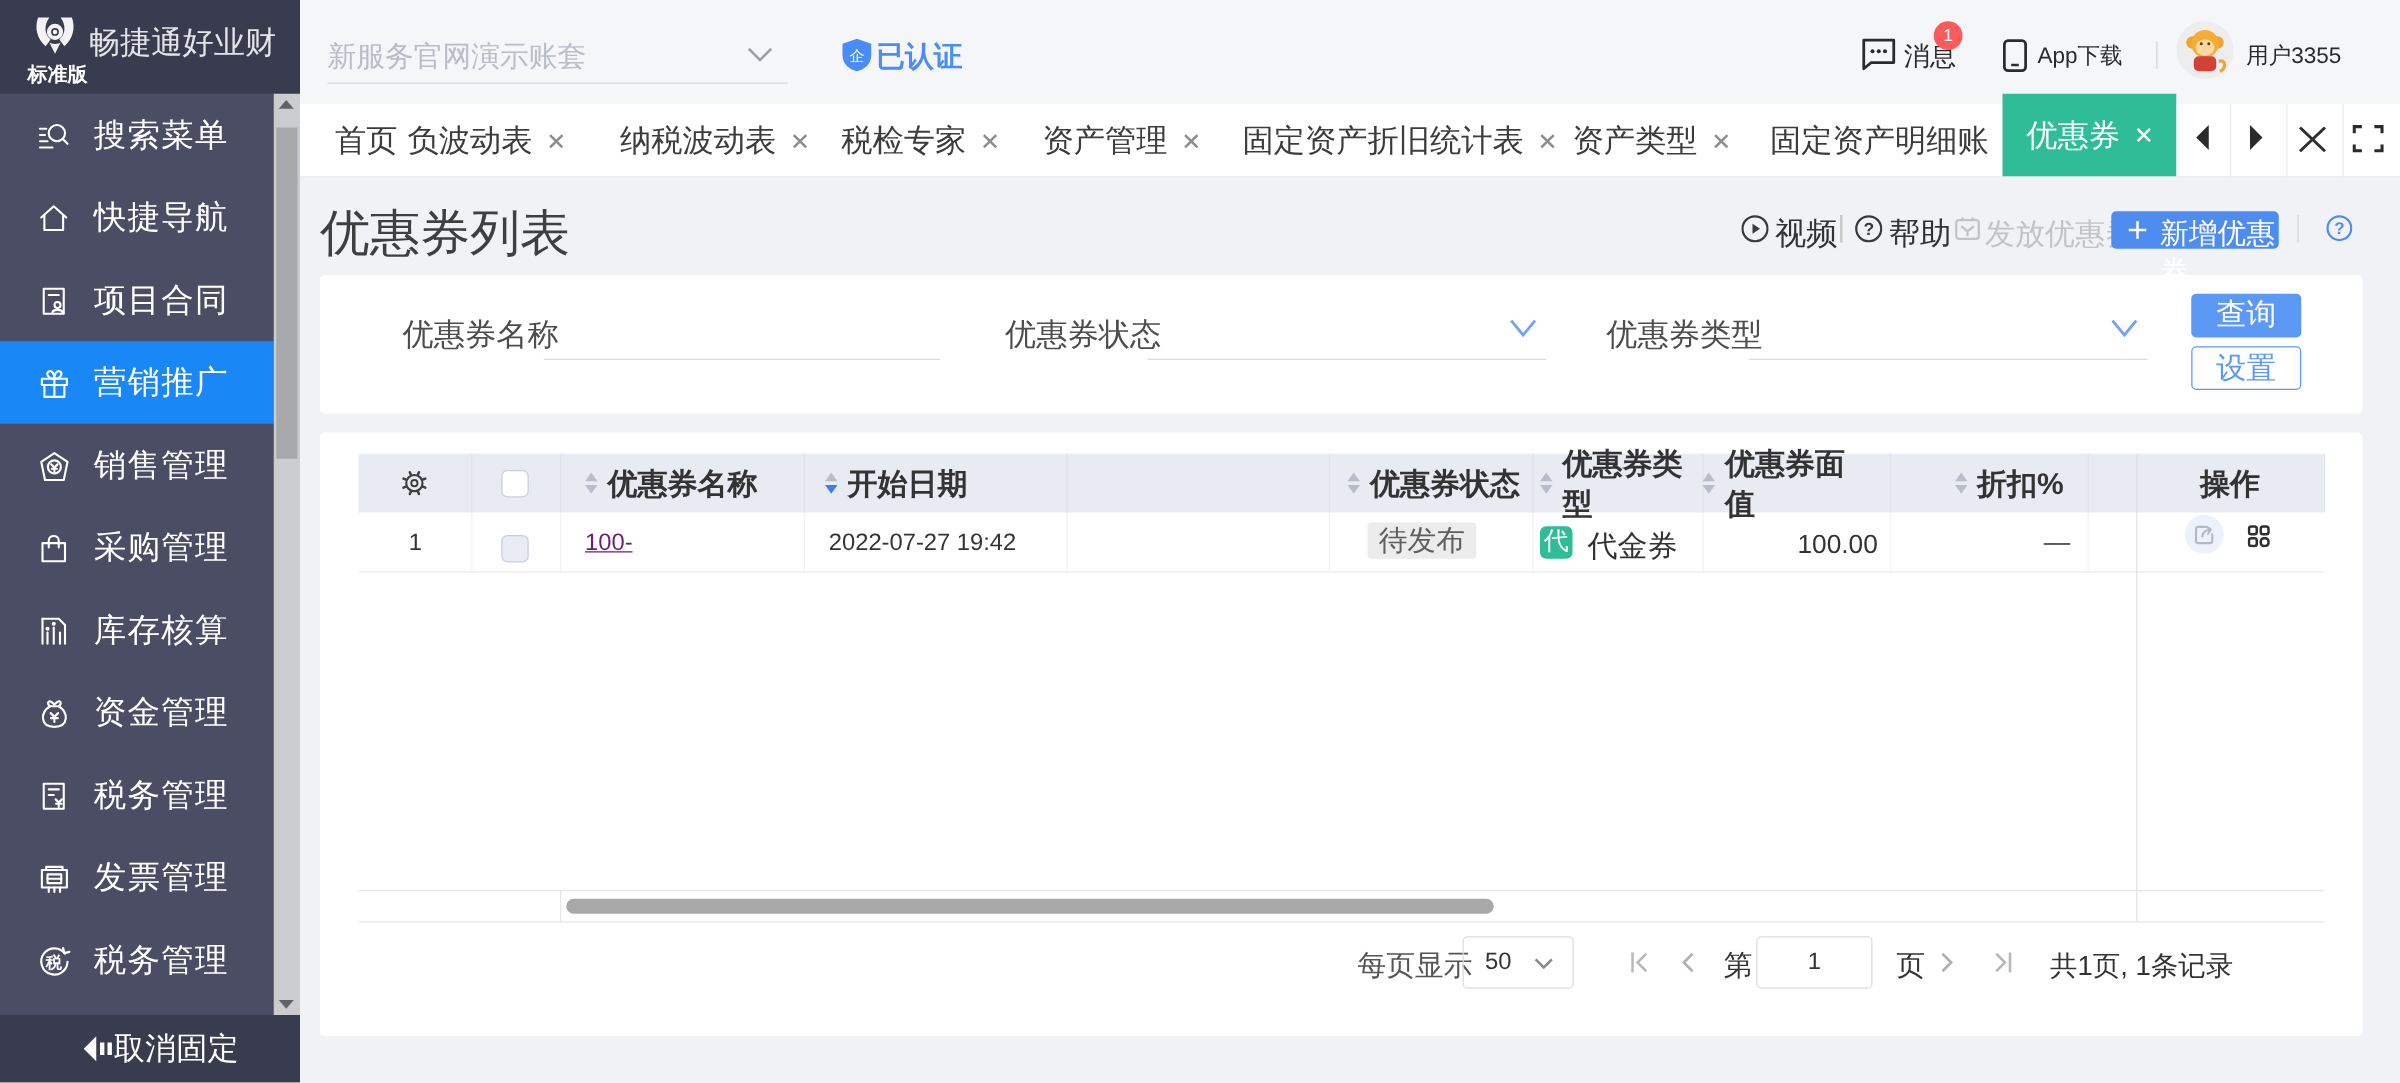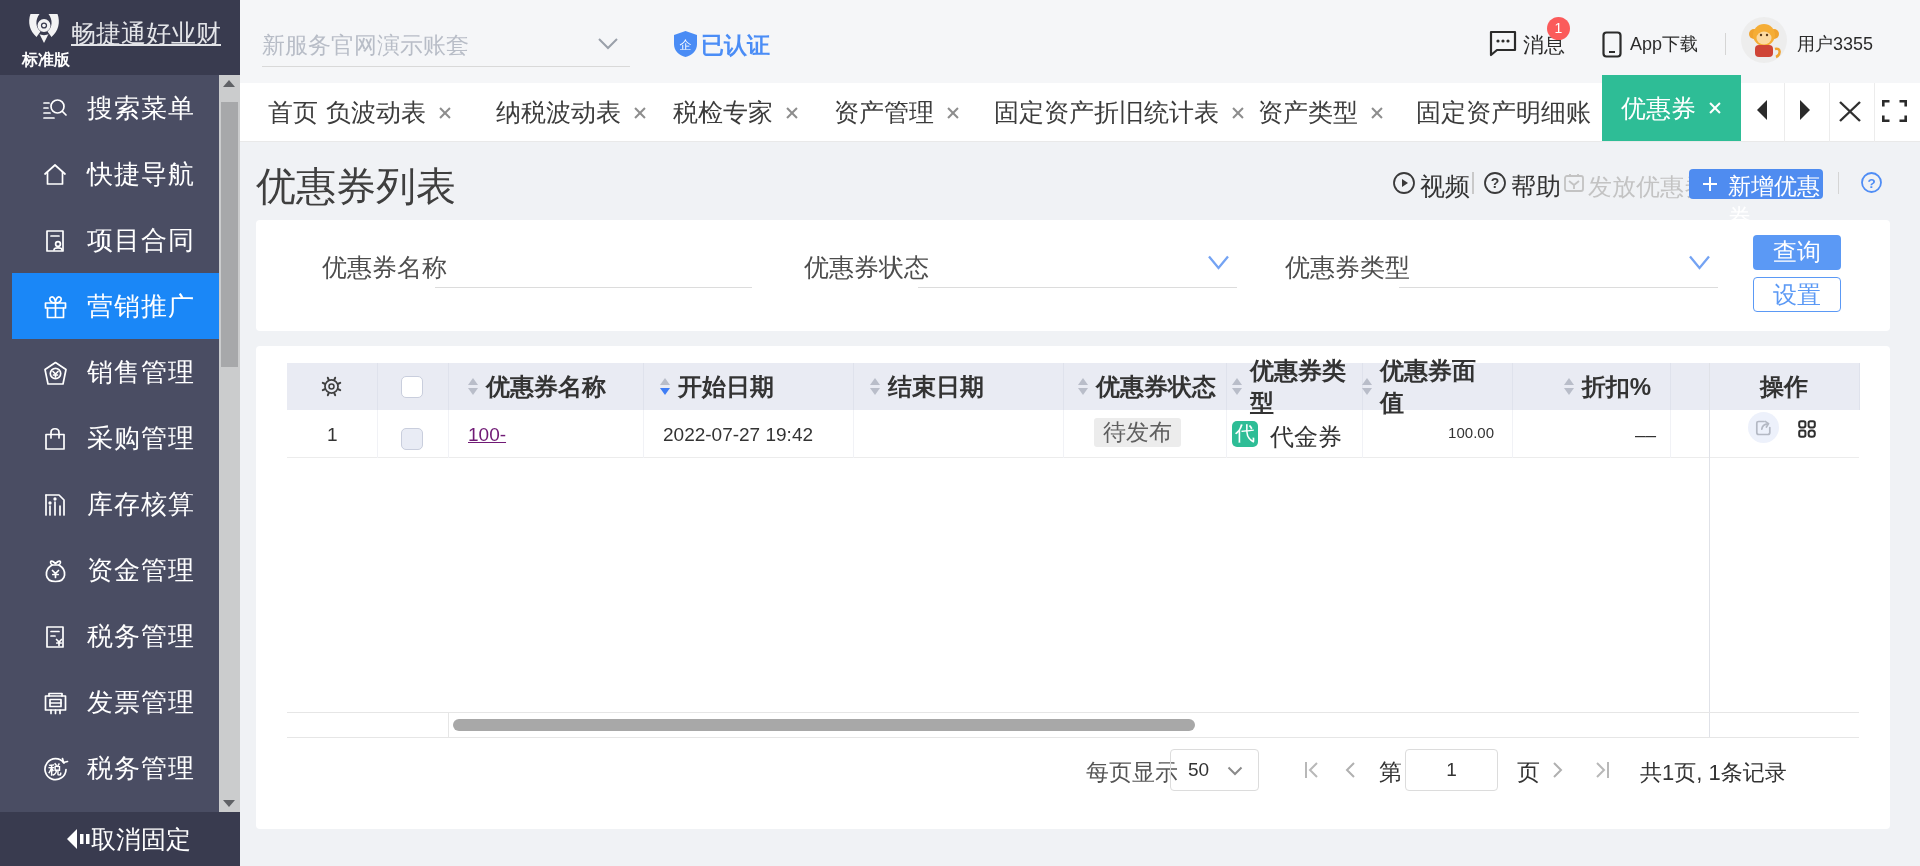--- a/index.html
+++ b/index.html
@@ -1,21 +1,21 @@
 <!DOCTYPE html>
 <html><head>
 <meta charset="utf-8">
 <style>
 *{margin:0;padding:0;box-sizing:border-box;}
 html,body{width:1920px;height:866px;overflow:hidden;}
 body{font-family:"Liberation Sans",sans-serif;background:#f0f2f5;position:relative;}
 .abs{position:absolute;}
 #sidebar{position:absolute;left:0;top:0;width:240px;height:866px;background:#4a4d63;}
 #logoblk{position:absolute;left:0;top:0;width:240px;height:75px;background:#393b4f;}
-.mitem{position:absolute;left:0;width:219px;height:66px;color:#fff;margin-left:12px;}
+.mitem{position:absolute;left:0;width:219px;height:66px;color:#fff;}
 .mitem svg{position:absolute;left:30px;top:21px;}
 .mitem .mtx{position:absolute;left:75px;top:50%;transform:translateY(-50%);font-size:26px;letter-spacing:1px;white-space:nowrap;}
 .mactive{background:#1a87f7;}
 #sbtrack{position:absolute;left:219px;top:75px;width:21px;height:737px;background:#cbcccd;}
 #sbthumb{position:absolute;left:2px;top:27px;width:17px;height:265px;background:#a7a8aa;}
 #botbar{position:absolute;left:0;top:812px;width:240px;height:54px;background:#393b4f;color:#fff;}
 #topbar{position:absolute;left:240px;top:0;width:1900px;height:83px;background:#f5f6f8;}
 #tabbar{position:absolute;left:240px;top:83px;width:1680px;height:59px;background:#fff;border-bottom:1px solid #e9e9e9;}
 .tab{position:absolute;top:0;height:59px;display:flex;align-items:center;font-size:25px;color:#3c3c3c;white-space:nowrap;}
 .tabx{margin-left:12px;width:14px;height:14px;position:relative;}
@@ -34,21 +34,21 @@
 <body>
 <div id="sidebar">
 <div id="logoblk">
 <svg class="abs" style="left:27px;top:12px" width="34" height="33" viewBox="0 0 34 33">
         <path d="M12.5 2 H3.5 C0.5 10 2.5 19 9.5 25 L13.5 19.5 C8.5 15.5 8 8 12.5 2 Z" fill="#fff" opacity="0.94"></path>
         <path d="M21.5 2 H30.5 C33.5 10 31.5 19 24.5 25 L20.5 19.5 C25.5 15.5 26 8 21.5 2 Z" fill="#fff" opacity="0.94"></path>
         <circle cx="17" cy="13.5" r="4.8" fill="none" stroke="#fff" stroke-width="3.4" opacity="0.94"></circle>
         <circle cx="17" cy="13.5" r="1.8" fill="#fff" opacity="0.94"></circle>
         <path d="M12.5 22 C14 23.5 20 23.5 21.5 22 L17 31 Z" fill="#fff" opacity="0.94"></path>
       </svg>
-<div class="abs" style="left:71px;top:17px;font-size:25px;color:#e3e4e8;text-decoration:underline;">畅捷通好业财</div>
+<div class="abs" style="left:71px;top:17px;font-size:25px;color:#e3e4e8;">畅捷通好业财</div>
 <div class="abs" style="left:22px;top:50px;font-size:16px;color:#fff;font-weight:bold;">标准版</div>
 </div>
 <div class="mitem" style="top:75px">
       <svg width="26" height="26" viewBox="0 0 26 26">
         <circle cx="15.5" cy="10.5" r="6.5" fill="none" stroke="#fff" stroke-width="1.7" stroke-linecap="round" stroke-linejoin="round"></circle>
         <line x1="20.5" y1="15.5" x2="24" y2="19" fill="none" stroke="#fff" stroke-width="1.7" stroke-linecap="round" stroke-linejoin="round"></line>
         <line x1="2" y1="7" x2="7" y2="7" fill="none" stroke="#fff" stroke-width="1.7" stroke-linecap="round" stroke-linejoin="round"></line>
         <line x1="2" y1="12" x2="6" y2="12" fill="none" stroke="#fff" stroke-width="1.7" stroke-linecap="round" stroke-linejoin="round"></line>
         <line x1="2" y1="17" x2="8" y2="17" fill="none" stroke="#fff" stroke-width="1.7" stroke-linecap="round" stroke-linejoin="round"></line>
         <line x1="2" y1="22" x2="12" y2="22" fill="none" stroke="#fff" stroke-width="1.7" stroke-linecap="round" stroke-linejoin="round"></line>
@@ -283,24 +283,20 @@
 <div class="abs" style="left:192px;top:17px;width:195px;height:47px;display:flex;align-items:center;justify-content:flex-start;padding-left:20px;font-weight:bold;font-size:24px;color:#333;"><span class="sorts">
           <i class="su"></i>
           <i class="sd"></i>
         </span>优惠券名称</div>
 <div class="abs" style="left:387px;top:17px;width:1px;height:47px;background:#dfe2ec;"></div>
 <div class="abs" style="left:387px;top:17px;width:210px;height:47px;display:flex;align-items:center;justify-content:flex-start;padding-left:17px;font-weight:bold;font-size:24px;color:#333;"><span class="sorts">
           <i class="su"></i>
           <i class="sd" style="border-top-color:#3f7df5"></i>
         </span>开始日期</div>
 <div class="abs" style="left:597px;top:17px;width:1px;height:47px;background:#dfe2ec;"></div>
-<div class="abs" style="left:597px;top:17px;width:210px;height:47px;display:flex;align-items:center;justify-content:flex-start;padding-left:17px;font-weight:bold;font-size:24px;color:#333;"><span class="sorts">
-          <i class="su"></i>
-          <i class="sd"></i>
-        </span>结束日期</div>
 <div class="abs" style="left:807px;top:17px;width:1px;height:47px;background:#dfe2ec;"></div>
 <div class="abs" style="left:807px;top:17px;width:163px;height:47px;display:flex;align-items:center;justify-content:flex-start;padding-left:15px;font-weight:bold;font-size:24px;color:#333;"><span class="sorts">
           <i class="su"></i>
           <i class="sd"></i>
         </span>优惠券状态</div>
 <div class="abs" style="left:970px;top:17px;width:1px;height:47px;background:#dfe2ec;"></div>
 <div class="abs" style="left:970px;top:17px;width:136px;height:47px;display:flex;align-items:center;justify-content:flex-start;padding-left:6px;font-weight:bold;font-size:24px;color:#333;"><span class="sorts">
           <i class="su"></i>
           <i class="sd"></i>
         </span>优惠券类型</div>
@@ -329,21 +325,21 @@
 <div class="abs" style="left:1106px;top:64px;width:1px;height:48px;background:#f1f2f6;"></div>
 <div class="abs" style="left:1256px;top:64px;width:1px;height:48px;background:#f1f2f6;"></div>
 <div class="abs" style="left:1414px;top:64px;width:1px;height:48px;background:#f1f2f6;"></div>
 <div class="abs" style="left:71px;top:78px;font-size:19px;color:#333;">1</div>
 <div class="abs" style="left:145px;top:82px;width:22px;height:22px;background:#e9ecf5;border:1px solid #c9cedd;border-radius:5px;"></div>
 <div class="abs" style="left:212px;top:78px;font-size:19px;color:#701a75;text-decoration:underline;">100-</div>
 <div class="abs" style="left:407px;top:78px;font-size:19px;color:#333;">2022-07-27 19:42</div>
 <div class="abs" style="left:838px;top:72px;width:87px;height:29px;background:#ececec;border-radius:3px;font-size:23px;color:#5f5f5f;text-align:center;line-height:28px;">待发布</div>
 <div class="abs" style="left:976px;top:75px;width:26px;height:26px;background:#2ebd96;border-radius:5px;color:#fff;font-size:20px;text-align:center;line-height:25px;">代</div>
 <div class="abs" style="left:1014px;top:75px;font-size:24px;color:#333;">代金券</div>
-<div class="abs" style="left:1182px;top:78px;width:56px;font-size:15px;color:#333;text-align:right;">100.00</div>
+<div class="abs" style="left:1182px;top:78px;width:56px;font-size:21px;color:#333;text-align:right;">100.00</div>
 <div class="abs" style="left:1379px;top:78px;font-size:19px;color:#333;">––</div>
 <div class="abs" style="left:1492px;top:66px;width:31px;height:31px;border-radius:50%;background:#edf1fb;"></div>
 <svg class="abs" style="left:1497px;top:71px" width="21" height="21" viewBox="0 0 21 21">
         <path d="M11 4.5 H5.8 C4.3 4.5 3.8 5 3.8 6.5 V15.5 C3.8 17 4.3 17.5 5.8 17.5 H14.8 C16.3 17.5 16.8 17 16.8 15.5 V10.5" fill="none" stroke="#b4b9c4" stroke-width="1.7" stroke-linecap="round"></path>
         <path d="M8.8 12.2 C9.2 9 11.5 7 14.8 6.8" fill="none" stroke="#b4b9c4" stroke-width="1.7" stroke-linecap="round"></path>
         <polyline points="12.2,4.4 15.6,6.6 13.4,10" fill="none" stroke="#b4b9c4" stroke-width="1.7" stroke-linecap="round" stroke-linejoin="round"></polyline>
       </svg>
 <svg class="abs" style="left:1542px;top:74px" width="18" height="18" viewBox="0 0 18 18">
         <rect x="1.2" y="1.2" width="6.2" height="6.2" rx="1.8" fill="none" stroke="#2f2f2f" stroke-width="2"></rect>
         <rect x="10.6" y="1.2" width="6.2" height="6.2" rx="1.8" fill="none" stroke="#2f2f2f" stroke-width="2"></rect>

